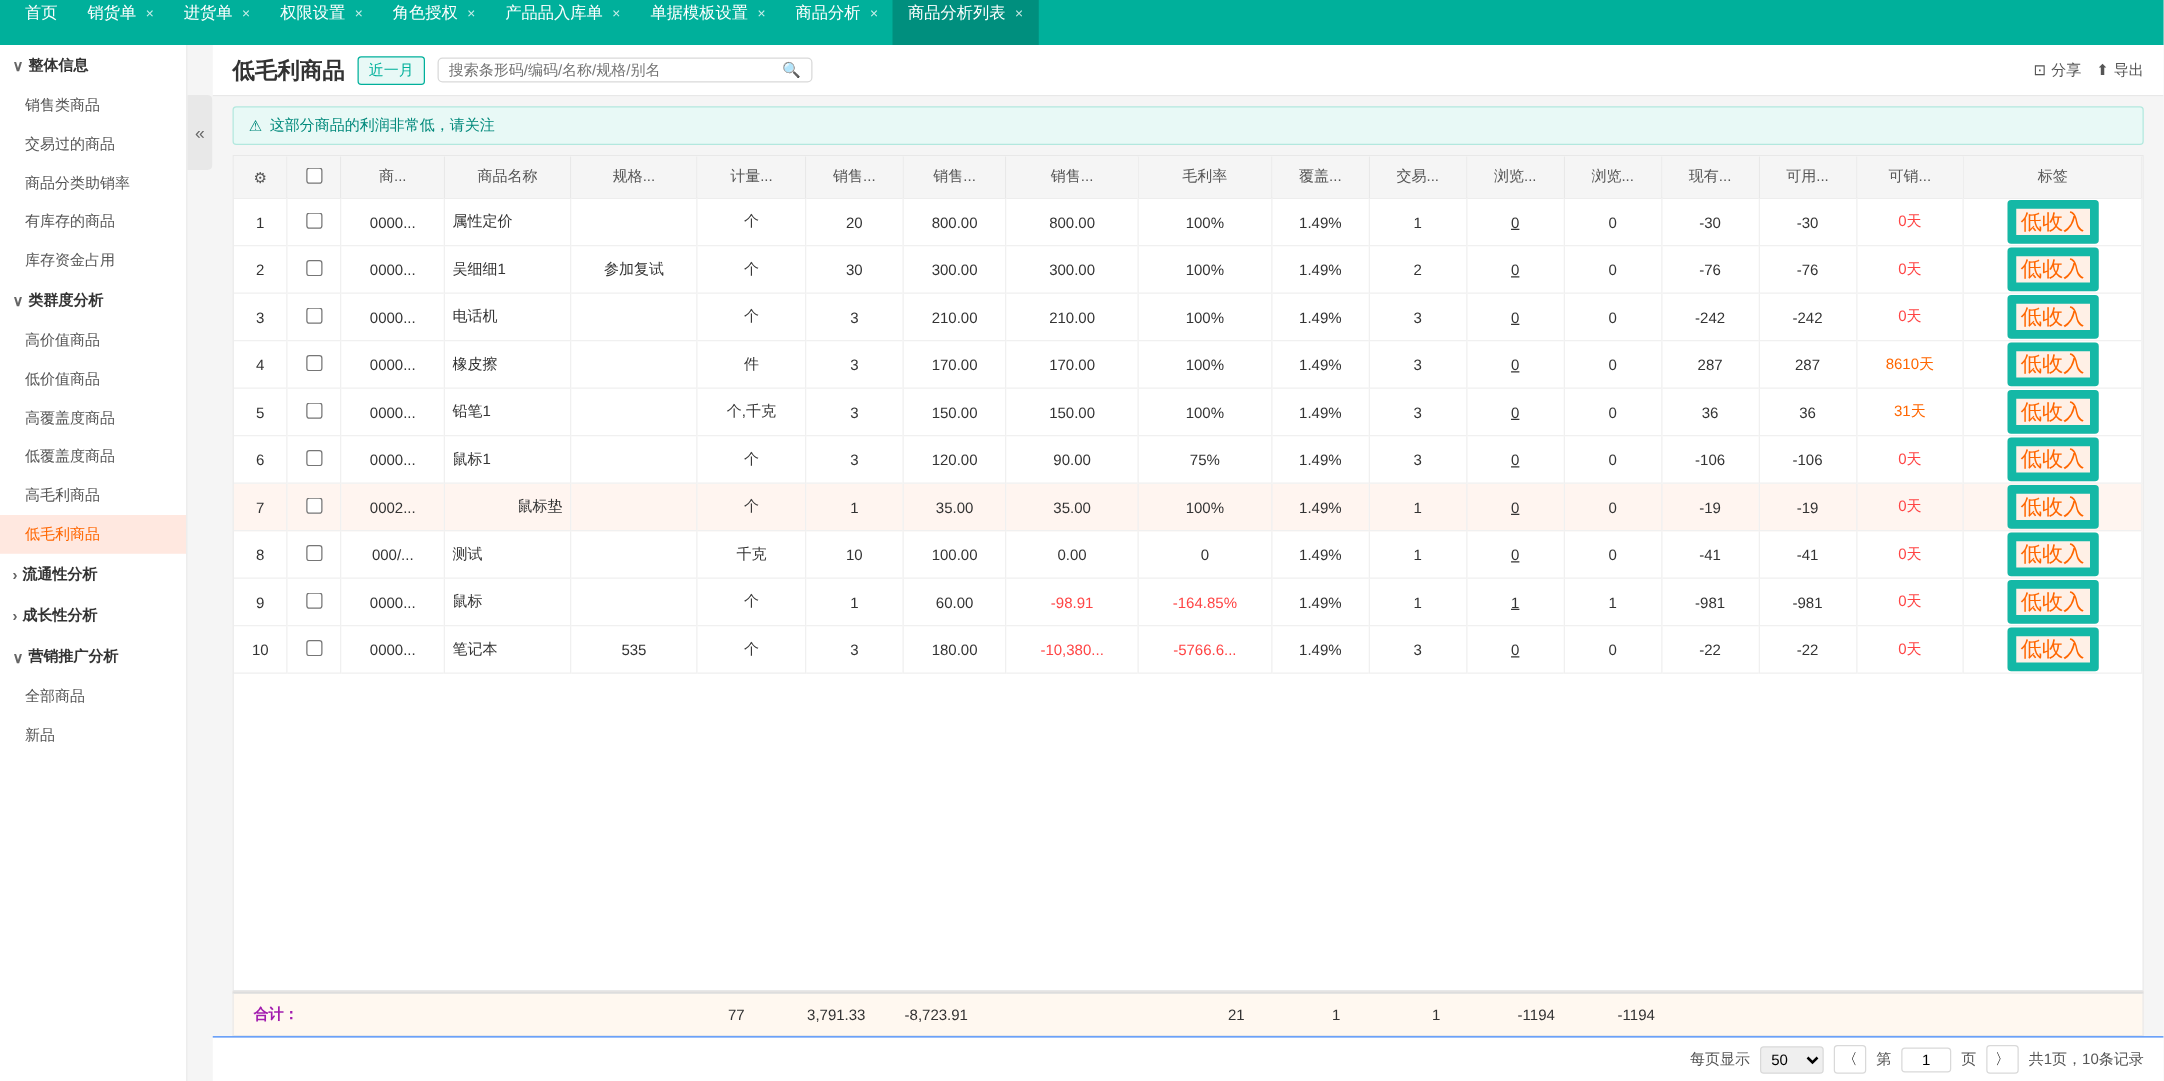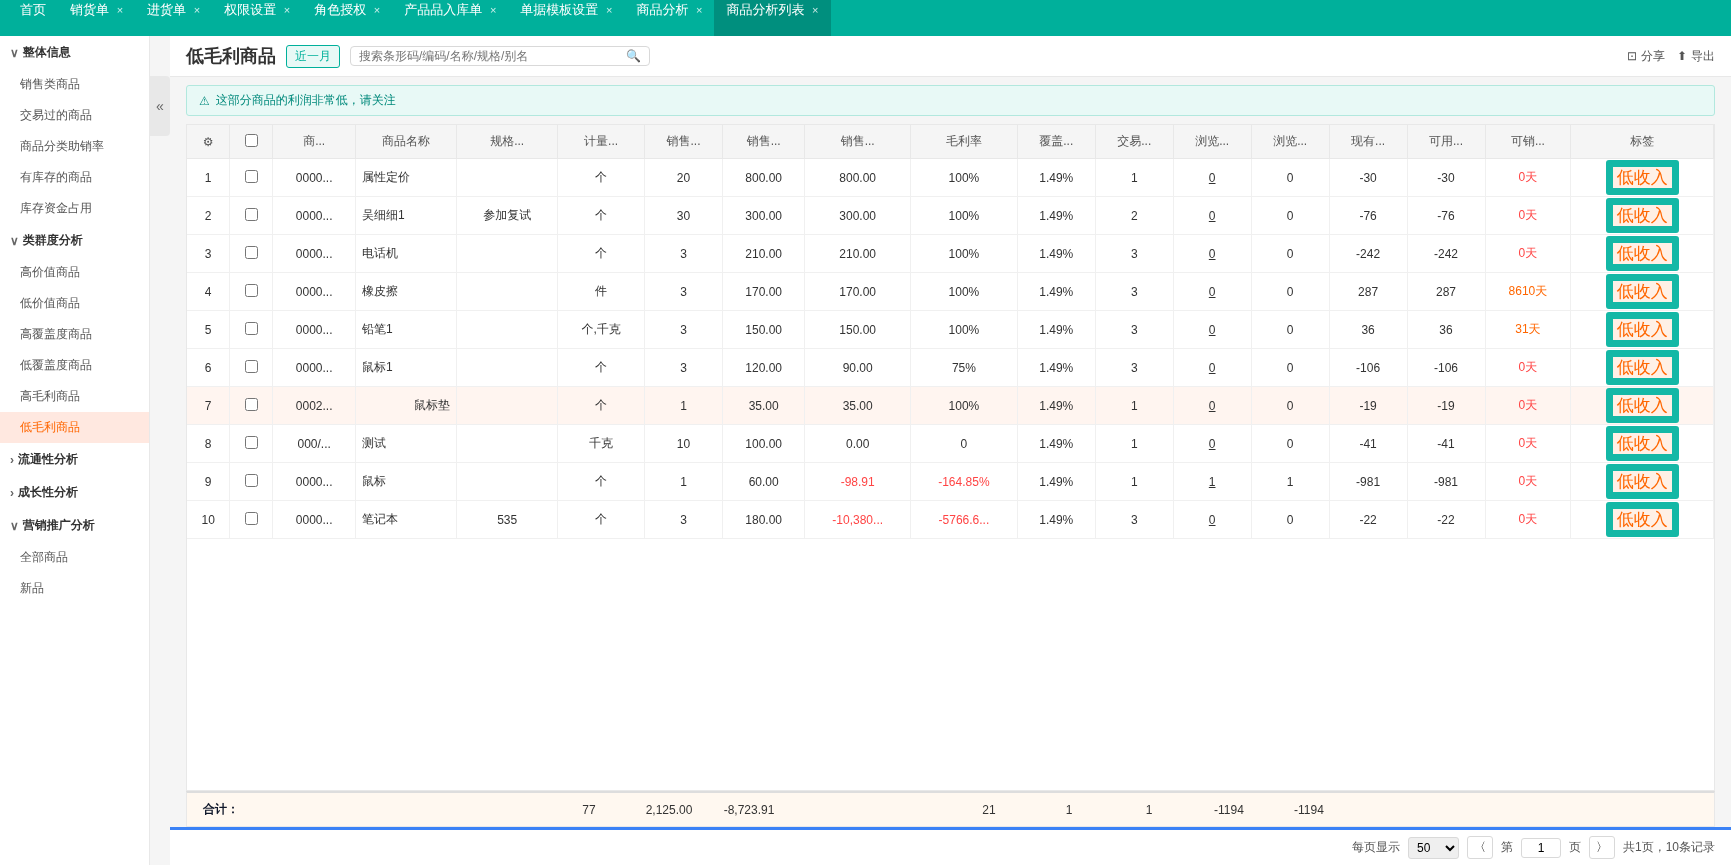--- a/index.html
+++ b/index.html
@@ -193,31 +193,31 @@
       background: #fff8f0;
       border-top: 2px solid #e8e8e8;
       padding: 8px 16px;
       display: flex;
       align-items: center;
       font-size: 12px;
       margin: 0 16px;
       border: 1px solid #e8e8e8;
       border-top: 2px solid #ddd;
     }
-    .footer-label { color: #0f172a; margin-right: 20px; font-weight: bold; }
+    .footer-label { color: #a21caf; margin-right: 20px; font-weight: bold; }
     .footer-cell { min-width: 80px; text-align: center; display: inline-block; }
 
     
     .pagination-bar {
       display: flex;
       align-items: center;
       justify-content: flex-end;
       padding: 6px 16px;
       background: #fff;
-      border-top: 3px solid #3b82f6;
+      border-top: 1px solid #3b82f6;
       gap: 8px;
       font-size: 12px;
       color: #555;
     }
     .page-size-select {
       border: 1px solid #d9d9d9;
       border-radius: 3px;
       padding: 2px 4px;
       font-size: 12px;
     }
@@ -568,21 +568,21 @@
       <td class="text-red">0天</td>
       <td><span class="tag-low-income">低收入</span></td>
     </tr>
           </tbody>
       </table>
     </div>
 
     <div class="table-footer">
       <span class="footer-label">合计：</span>
       <span class="footer-cell" style="margin-left:290px;">77</span>
-      <span class="footer-cell">2,125.00</span>
+      <span class="footer-cell">3,791.33</span>
       <span class="footer-cell">-8,723.91</span>
       <span class="footer-cell"></span>
       <span class="footer-cell"></span>
       <span class="footer-cell">21</span>
       <span class="footer-cell">1</span>
       <span class="footer-cell">1</span>
       <span class="footer-cell">-1194</span>
       <span class="footer-cell">-1194</span>
     </div>
 

